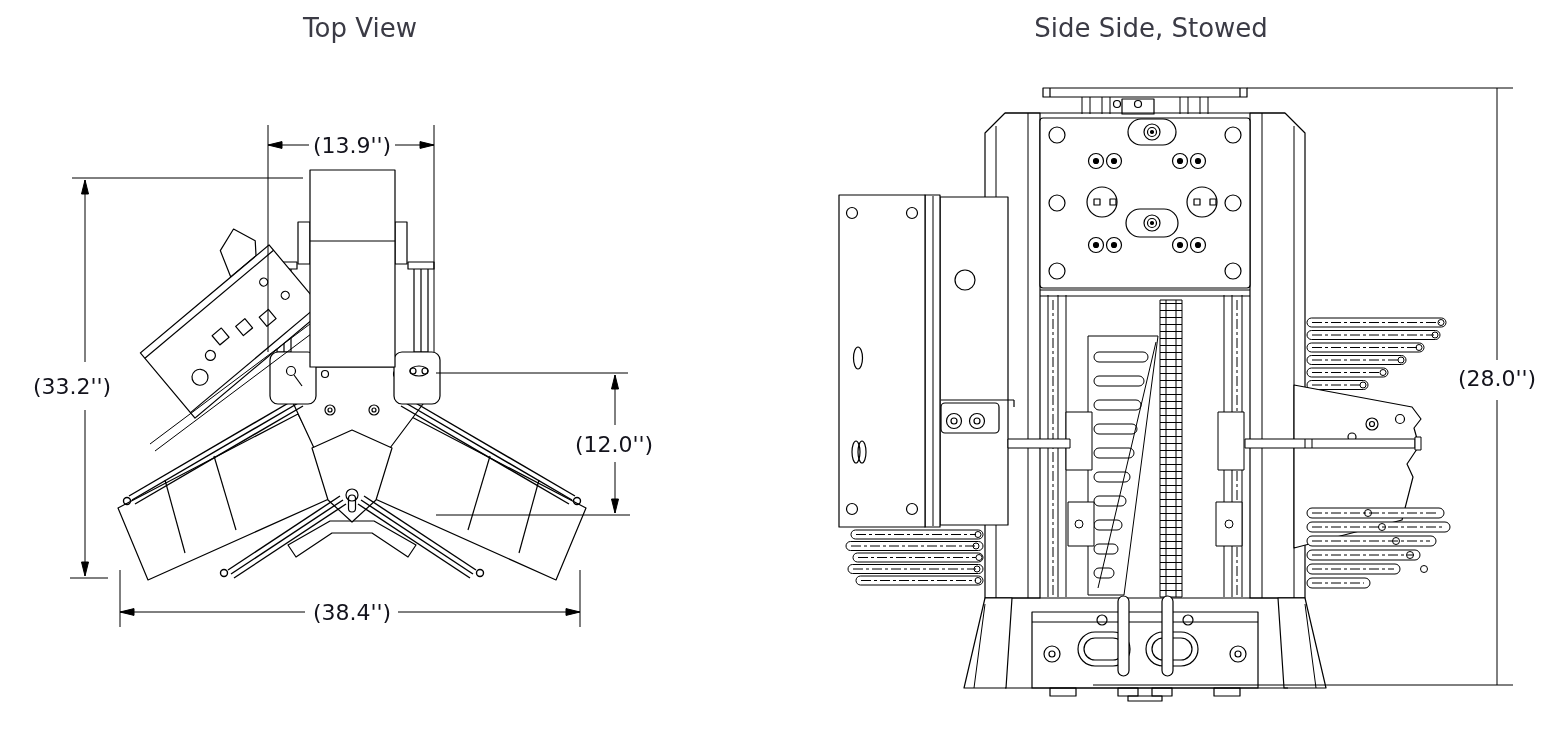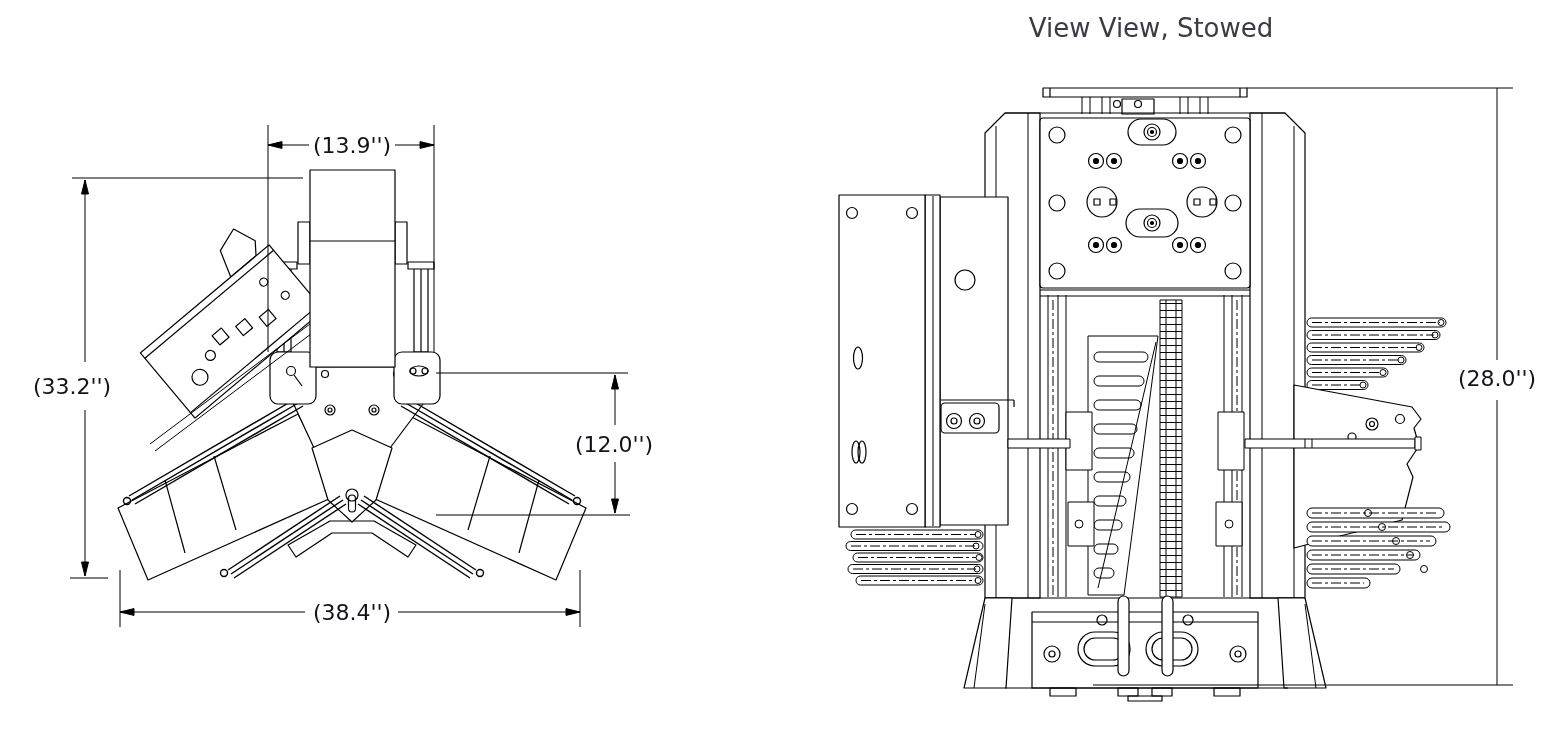--- a/index.html
+++ b/index.html
@@ -418,16 +418,17 @@
 
     <g stroke="#000" stroke-width="1" fill="none">
       <line x1="1247" y1="88" x2="1513" y2="88"></line>
       <line x1="1093" y1="685" x2="1513" y2="685"></line>
       <line x1="1497" y1="88" x2="1497" y2="360"></line>
       <line x1="1497" y1="400" x2="1497" y2="685"></line>
       <text x="1497" y="386" text-anchor="middle" stroke="none">(28.0'')</text>
     </g>
   </svg>
 
-
-  <div class="fig-title" id="title-side-view">View View, Stowed</div>
+  <div class="fig-title" id="title-top-view">Top View</div>
+
+  <div class="fig-title" id="title-side-view">Side Side, Stowed</div>
 
 </div>
 
 </body></html>

